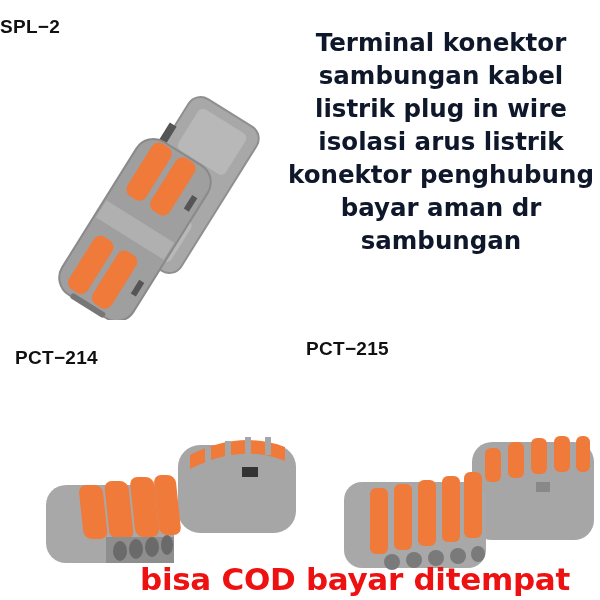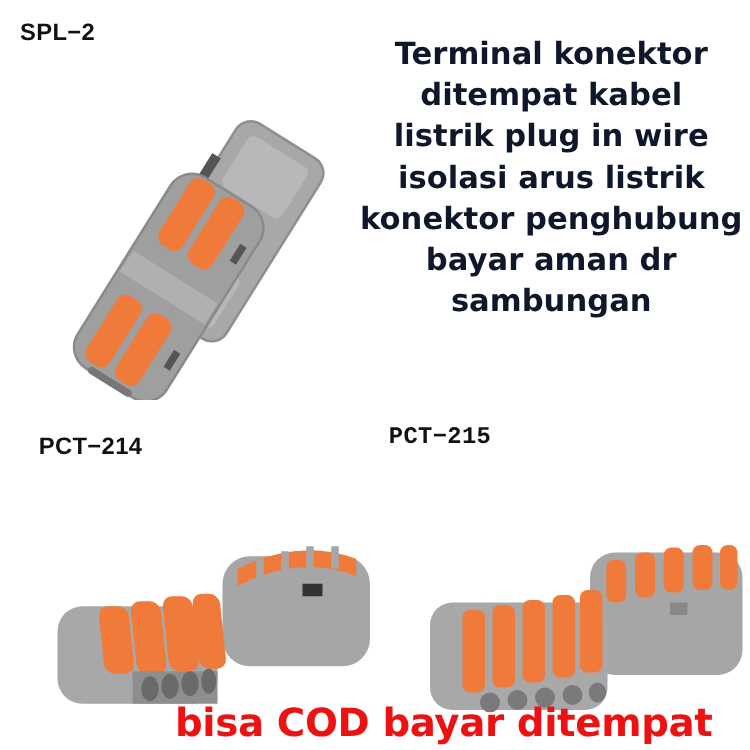--- a/index.html
+++ b/index.html
@@ -1,33 +1,33 @@
 <!DOCTYPE html>
 <html><head>
 <meta charset="utf-8">
 <style>
   html, body { margin:0; padding:0; }
   body { width:600px; height:600px; background:#ffffff; position:relative; overflow:hidden; font-family:"DejaVu Sans", sans-serif; }
-  .label { position:absolute; font-family:"Liberation Sans", sans-serif; font-weight:bold; color:#111; font-size:19px; letter-spacing:0.3px;margin-left:16px; }
+  .label { position:absolute; font-family:"Liberation Sans", sans-serif; font-weight:bold; color:#111; font-size:19px; letter-spacing:0.3px; }
   .headline { position:absolute; left:282px; top:26px; width:318px; text-align:center; color:#0f172a; font-family:"DejaVu Sans", sans-serif; font-weight:bold; font-size:24.5px; line-height:33px; }
   .headline div { white-space:nowrap; }
   .footer { position:absolute; left:140px; top:561px; color:#ee1111; font-family:"DejaVu Sans", sans-serif; font-weight:bold; font-size:31px; white-space:nowrap; z-index:5; letter-spacing:-0.3px; }
   .product { position:absolute; }
   svg { display:block; }
 </style>
 </head>
 <body>
 
 <div class="label" style="left:0px;top:16px;">SPL−2</div>
 <div class="label" style="left:15px;top:347px;">PCT−214</div>
-<div class="label" style="left:295px;top:338px;font-family:Liberation Mono, monospace;">PCT−215</div>
+<div class="label" style="left:306px;top:338px;">PCT−215</div>
 
 <div class="headline">
   <div>Terminal konektor</div>
-  <div>ditempat kabel</div>
+  <div>sambungan kabel</div>
   <div>listrik plug in wire</div>
   <div>isolasi arus listrik</div>
   <div>konektor penghubung</div>
   <div>bayar aman dr</div>
   <div>sambungan</div>
 </div>
 
 <div class="product" style="left:40px;top:90px;">
   <svg width="250" height="230" viewBox="0 0 250 230">
 

